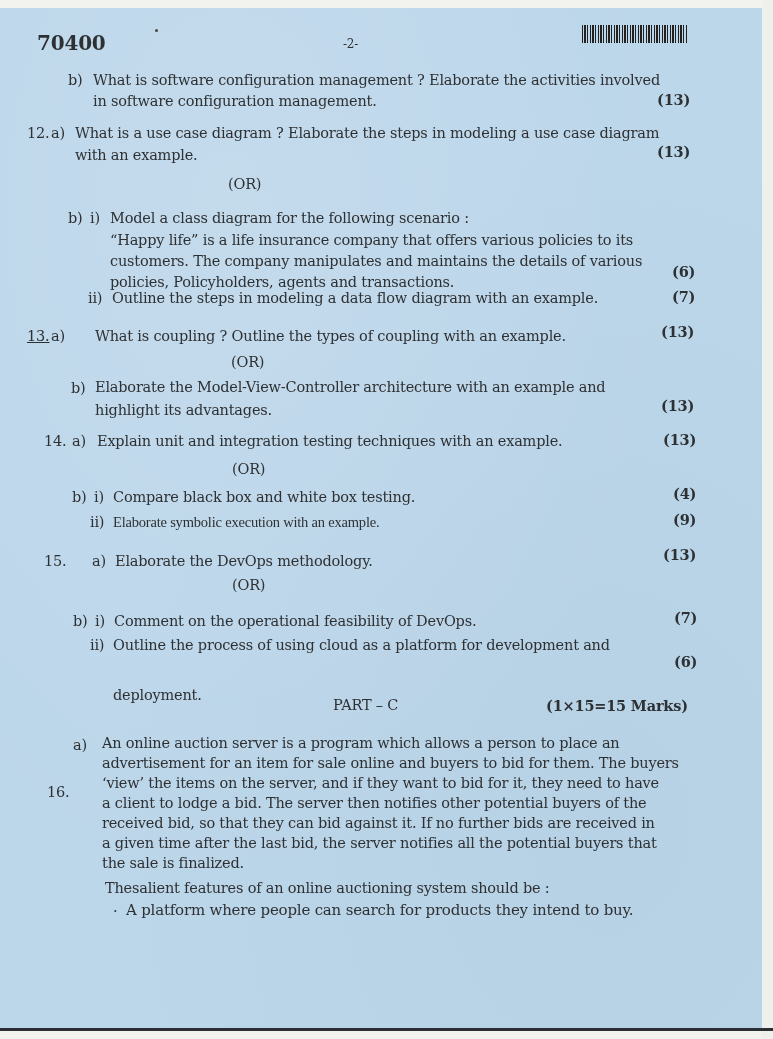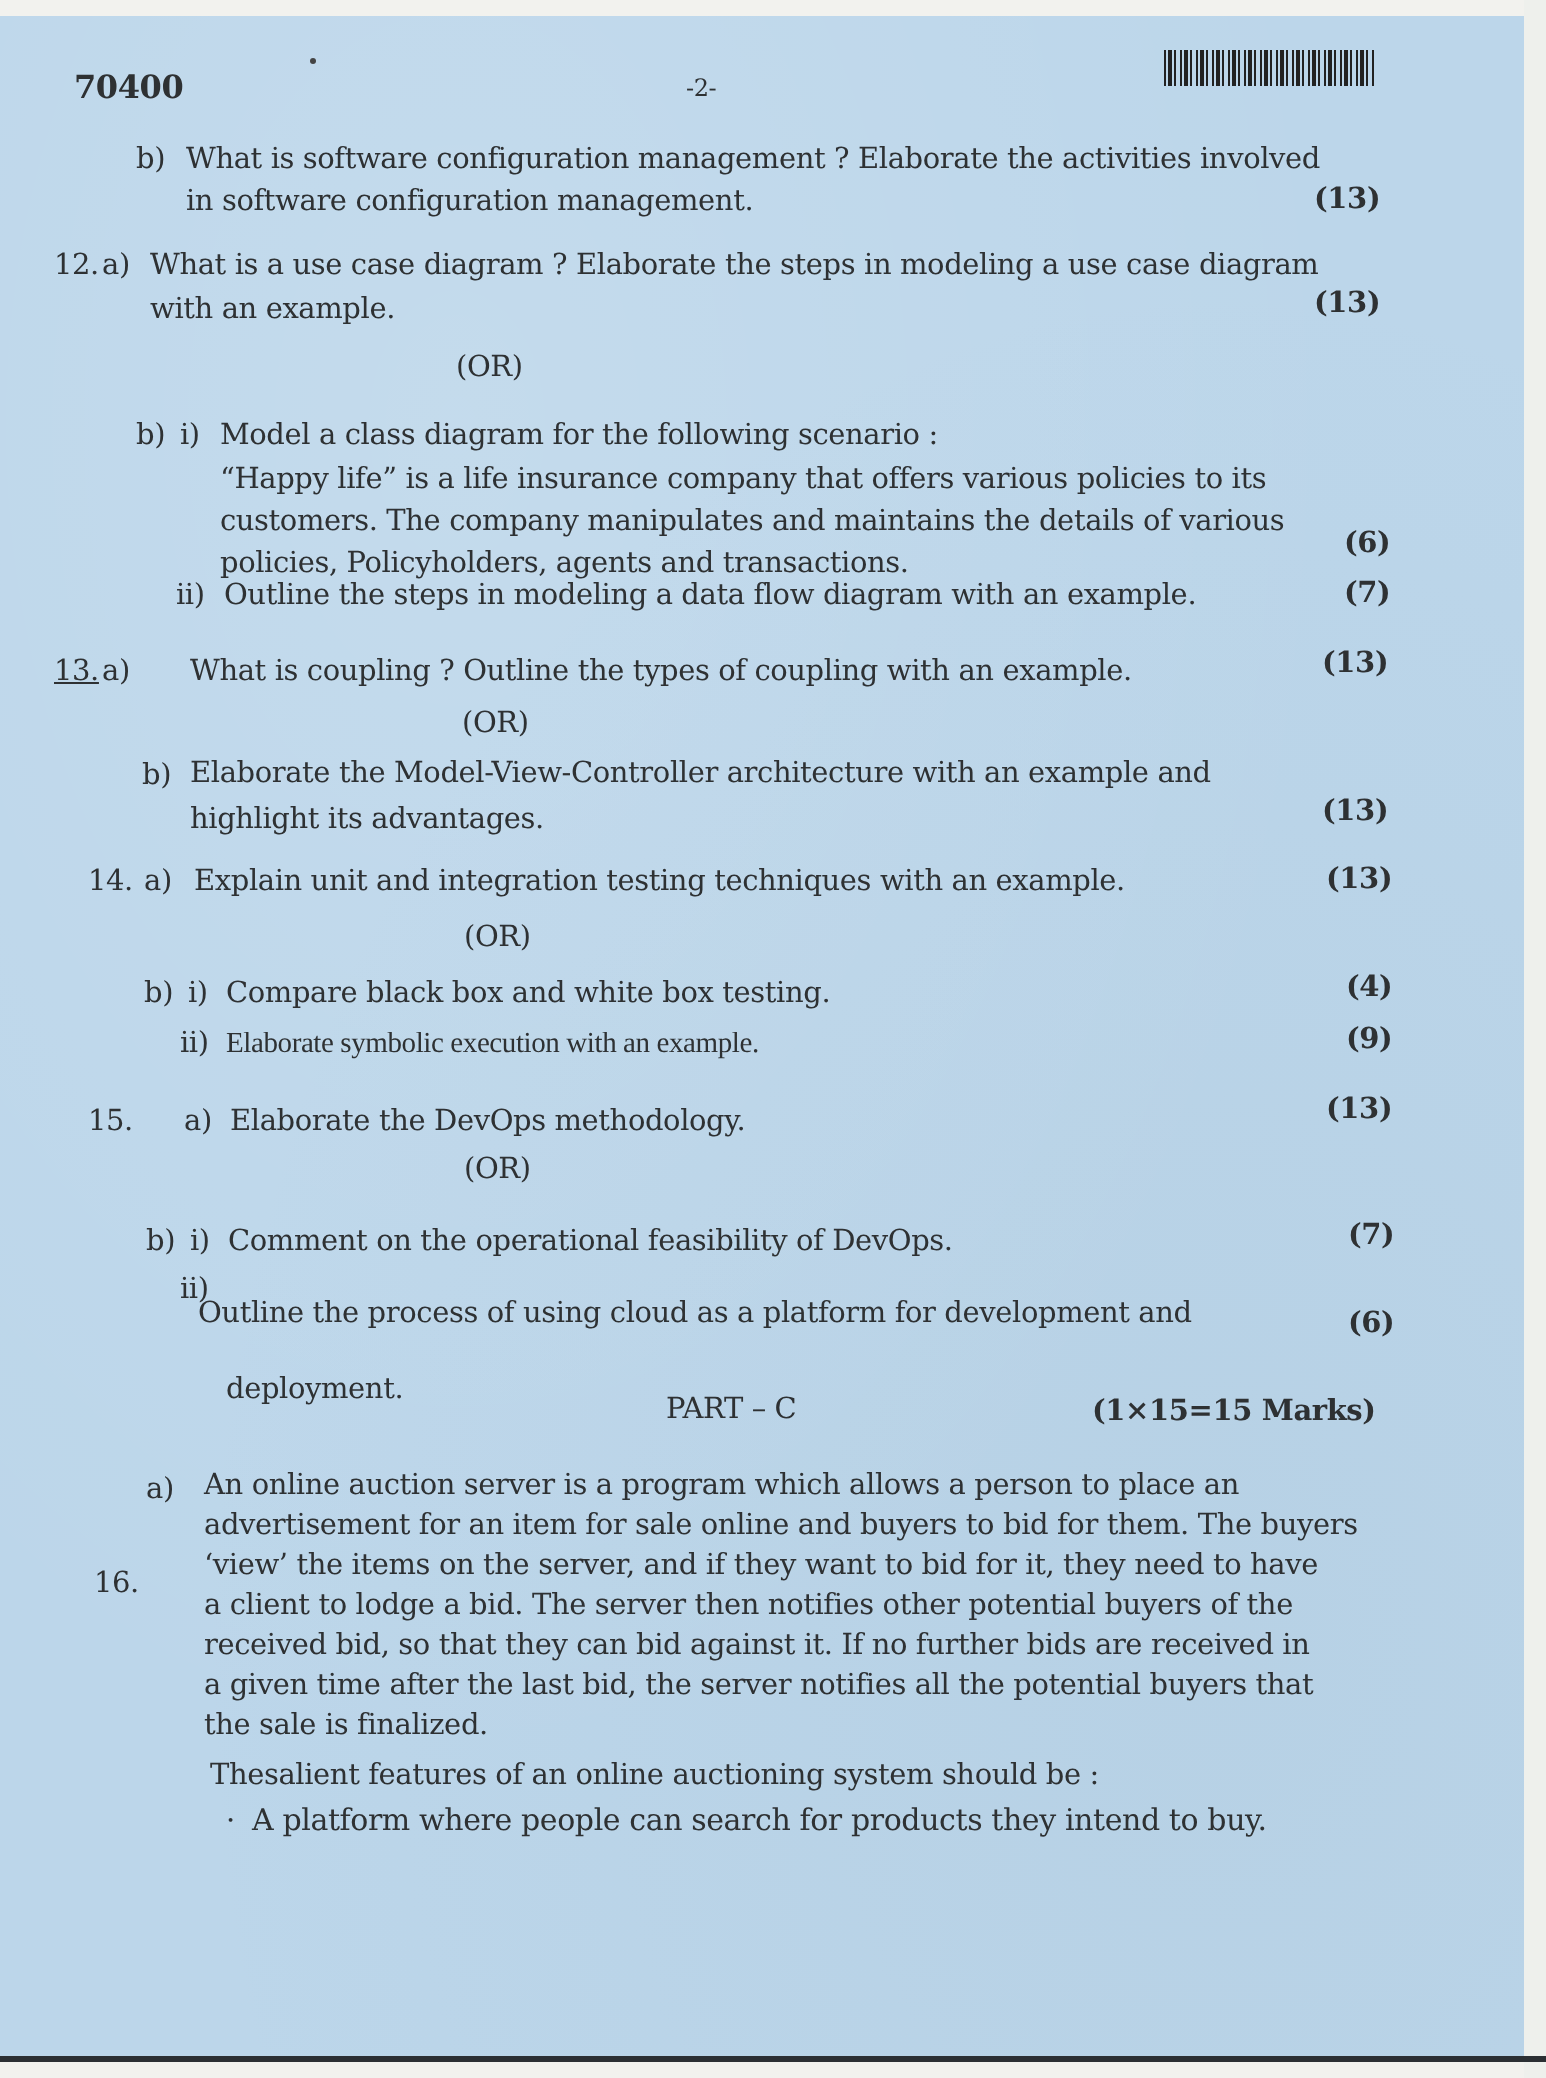--- a/index.html
+++ b/index.html
@@ -17,21 +17,21 @@
                       radial-gradient(ellipse at 80% 80%, rgba(120,150,170,0.08), rgba(0,0,0,0) 60%);
   }
   .edge-right {
     position: absolute; left: 762px; top: 0; width: 11px; height: 1039px; background: #eef0ec;
   }
   .edge-bottom {
     position: absolute; left: 0; top: 1028px; width: 773px; height: 3px; background: #2b2f33;
   }
   .t { position: absolute; font-size: 14.5px; line-height: 19px; white-space: nowrap; letter-spacing: -0.2px; }
   .b { font-weight: bold; }
-  .code { font-size: 16px; font-weight: bold; }
+  .code { font-size: 20px; font-weight: bold; }
   .barcode {
     position: absolute; left: 582px; top: 25px; width: 106px; height: 18px;
     background: repeating-linear-gradient(90deg, #222 0 1px, transparent 1px 2px, #222 2px 4px, transparent 4px 5px, #222 5px 6px, transparent 6px 8px);
   }
   .dot { position: absolute; width: 3px; height: 3px; border-radius: 50%; background: #444; }
 </style>
 </head>
 <body>
 
 <div class="sheet"></div>
@@ -92,21 +92,21 @@
 <div class="t" style="left:44px;top:552px;">15.</div>
 <div class="t" style="left:92px;top:552px;">a)</div>
 <div class="t" style="left:115px;top:552px;">Elaborate the DevOps methodology.</div>
 <div class="t b" style="left:663px;top:545px;">(13)</div>
 <div class="t" style="left:232px;top:576px;">(OR)</div>
 <div class="t" style="left:73px;top:612px;">b)</div>
 <div class="t" style="left:95px;top:612px;">i)</div>
 <div class="t" style="left:114px;top:612px;">Comment on the operational feasibility of DevOps.</div>
 <div class="t b" style="left:674px;top:608px;">(7)</div>
 <div class="t" style="left:90px;top:636px;">ii)</div>
-<div class="t" style="left:99px;top:636px;margin-top:12px;">Outline the process of using cloud as a platform for development and</div>
+<div class="t" style="left:113px;top:636px;">Outline the process of using cloud as a platform for development and</div>
 <div class="t" style="left:113px;top:658px;margin-top:28px;">deployment.</div>
 <div class="t b" style="left:674px;top:652px;">(6)</div>
 
 <div class="t" style="left:333px;top:696px;text-align:center;">PART – C</div>
 <div class="t b" style="left:546px;top:696px;">(1×15=15 Marks)</div>
 
 <div class="t" style="left:47px;top:736px;margin-top:47px;">16.</div>
 <div class="t" style="left:73px;top:736px;">a)</div>
 <div class="t" style="left:102px;top:734px;">An online auction server is a program which allows a person to place an</div>
 <div class="t" style="left:102px;top:754px;">advertisement for an item for sale online and buyers to bid for them. The buyers</div>

